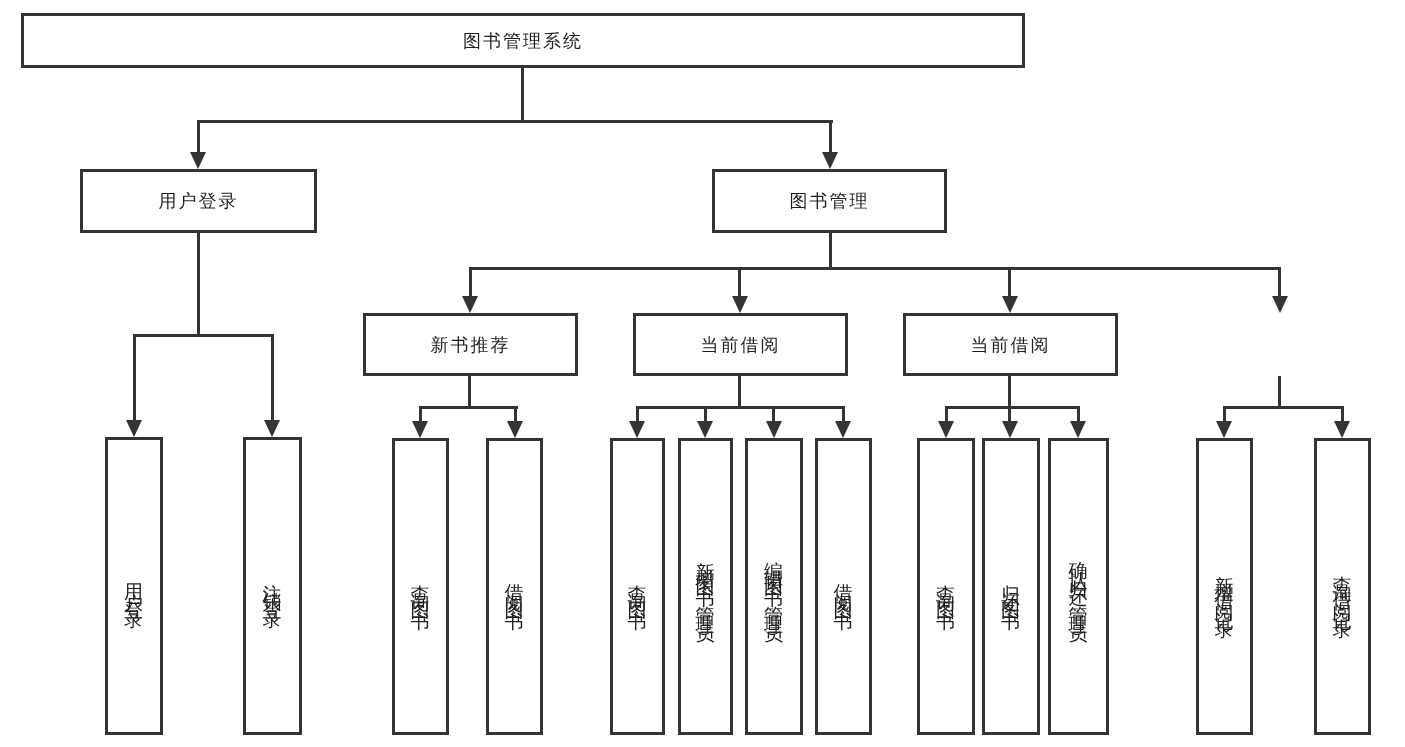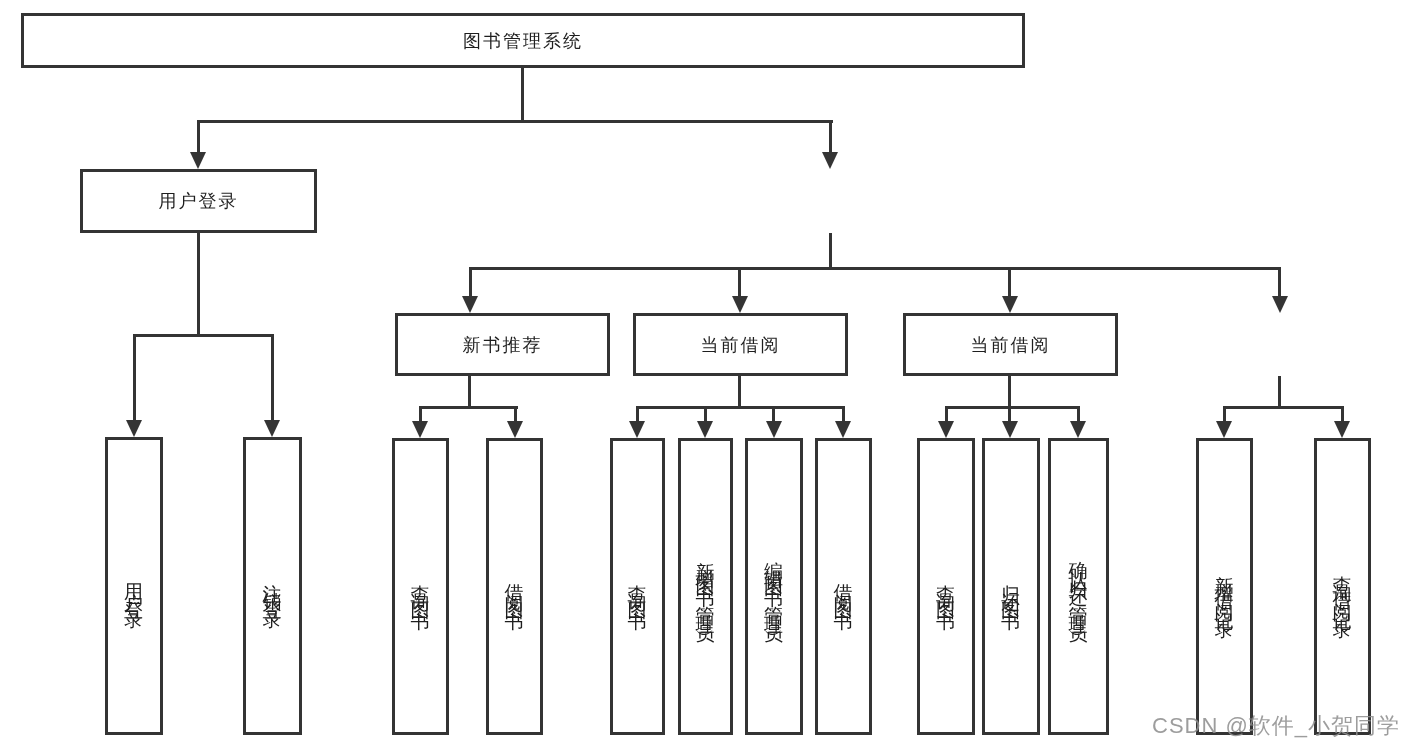--- a/index.html
+++ b/index.html
@@ -39,40 +39,43 @@
   <div class="line" style="left:521px;top:68px;width:3px;height:52px;"></div>
   <div class="line" style="left:197px;top:120px;width:636px;height:3px;"></div>
   <div class="line" style="left:197px;top:120px;width:3px;height:34px;"></div>
   <div class="arrow" style="left:190px;top:152px;"></div>
   <div class="line" style="left:829px;top:120px;width:3px;height:34px;"></div>
   <div class="arrow" style="left:822px;top:152px;"></div>
 
   <div class="box hbox" style="left:80px;top:169px;width:237px;height:64px;">
     <span>用户登录</span>
   </div>
+  <div class="box hbox" style="left:712px;top:169px;width:235px;height:64px;">
+    <span>图书管理</span>
+  </div>
 
   <div class="line" style="left:197px;top:233px;width:3px;height:103px;"></div>
   <div class="line" style="left:133px;top:334px;width:141px;height:3px;"></div>
   <div class="line" style="left:133px;top:334px;width:3px;height:87px;"></div>
   <div class="arrow" style="left:126px;top:420px;"></div>
   <div class="line" style="left:271px;top:334px;width:3px;height:87px;"></div>
   <div class="arrow" style="left:264px;top:420px;"></div>
 
   <div class="line" style="left:829px;top:233px;width:3px;height:37px;"></div>
   <div class="line" style="left:469px;top:267px;width:812px;height:3px;"></div>
   <div class="line" style="left:469px;top:267px;width:3px;height:30px;"></div>
   <div class="arrow" style="left:462px;top:296px;"></div>
   <div class="line" style="left:738px;top:267px;width:3px;height:30px;"></div>
   <div class="arrow" style="left:732px;top:296px;"></div>
   <div class="line" style="left:1008px;top:267px;width:3px;height:30px;"></div>
   <div class="arrow" style="left:1002px;top:296px;"></div>
   <div class="line" style="left:1278px;top:267px;width:3px;height:30px;"></div>
   <div class="arrow" style="left:1272px;top:296px;"></div>
 
-  <div class="box hbox" style="left:363px;top:313px;width:215px;height:63px;margin-left:32px;">
+  <div class="box hbox" style="left:363px;top:313px;width:215px;height:63px;">
     <span>新书推荐</span>
   </div>
   <div class="box hbox" style="left:633px;top:313px;width:215px;height:63px;">
     <span>当前借阅</span>
   </div>
   <div class="box hbox" style="left:903px;top:313px;width:215px;height:63px;">
     <span>当前借阅</span>
   </div>
 
   <div class="line" style="left:468px;top:376px;width:3px;height:32px;"></div>
@@ -146,15 +149,14 @@
     <span>确认归还（管理员）</span>
   </div>
 
   <div class="box vbox" style="left:1196px;top:438px;width:57px;height:297px;">
     <span>新增借阅记录</span>
   </div>
   <div class="box vbox" style="left:1314px;top:438px;width:57px;height:297px;">
     <span>查询借阅记录</span>
   </div>
 
-  <div class="watermark">CSDN @软件_小贺同学</div>
 
 </div>
 
 </body></html>

